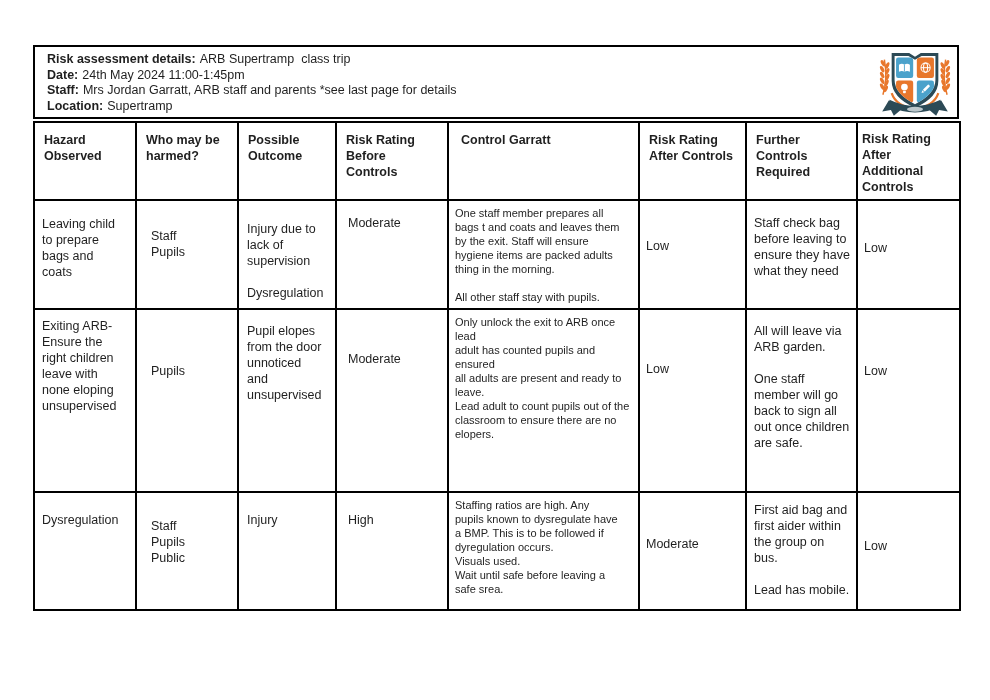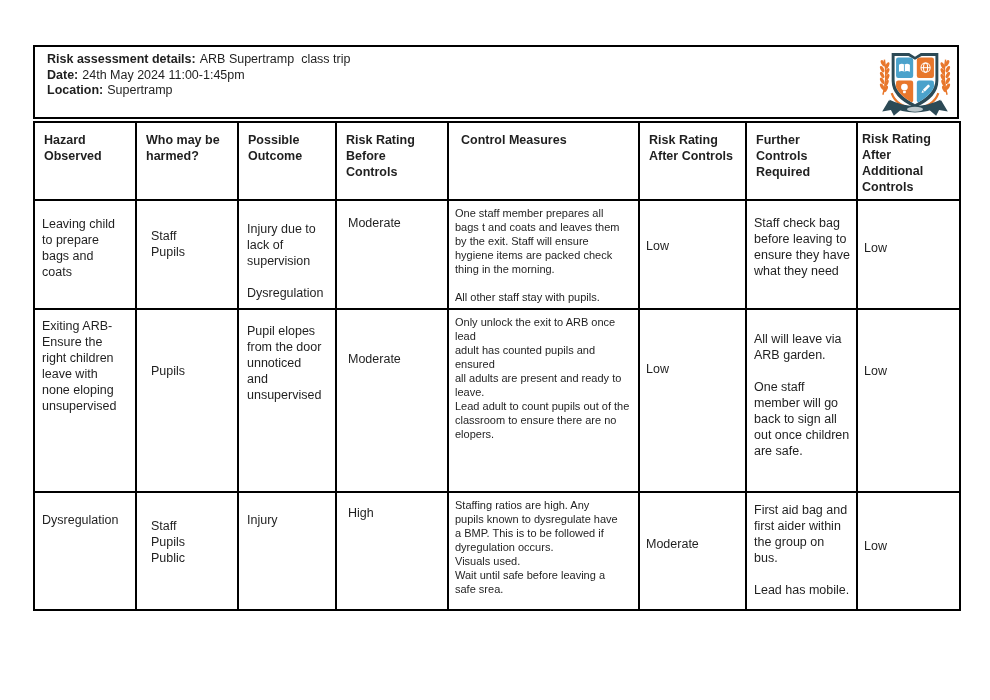--- a/index.html
+++ b/index.html
@@ -36,32 +36,33 @@
   td.c3{padding-left:11px;}
   td.c4{font-size:11px;line-height:14px;padding:5px 4px 4px 6px;}
   td.c5,td.c7{text-align:left;}
   td.c6{padding-left:7px;}
   tr.row-0{height:107px;}
   tr.row-1{height:183px;}
   tr.row-2{height:118px;}
   .row-0 .c0{padding-top:15px}.row-0 .c1{padding-top:27px}.row-0 .c2{padding-top:20px}
   .row-0 .c3{padding-top:14px}.row-0 .c5{padding-top:37px}.row-0 .c6{padding-top:14px}.row-0 .c7{padding-top:39px}
   .row-1 .c0{padding-top:8px}.row-1 .c1{padding-top:53px}.row-1 .c2{padding-top:13px}
-  .row-1 .c3{padding-top:41px}.row-1 .c5{padding-top:51px}.row-1 .c6{padding-top:21px}.row-1 .c7{padding-top:53px}
+  .row-1 .c3{padding-top:41px}.row-1 .c5{padding-top:51px}.row-1 .c6{padding-top:13px}.row-1 .c7{padding-top:53px}
   .row-2 .c0{padding-top:19px}.row-2 .c1{padding-top:25px}.row-2 .c2{padding-top:19px}
-  .row-2 .c3{padding-top:12px}.row-2 .c5{padding-top:43px}.row-2 .c6{padding-top:9px}.row-2 .c7{padding-top:45px}
+  .row-2 .c3{padding-top:19px}.row-2 .c5{padding-top:43px}.row-2 .c6{padding-top:9px}.row-2 .c7{padding-top:45px}
 </style>
 </head>
 <body>
 
 <div class="page">
 
   <div class="header-box">
     <div class="hline"><span class="lbl">Risk assessment details:</span><span class="val">ARB Supertramp  class trip</span></div>
     <div class="hline"><span class="lbl">Date:</span><span class="val">24th May 2024 11:00-1:45pm</span></div>
+    <div class="hline"><span class="lbl">Staff:</span><span class="val">Mrs Jordan Garratt, ARB staff and parents *see last page for details</span></div>
     <div class="hline"><span class="lbl">Location:</span><span class="val">Supertramp</span></div>
 
     <div class="logo">
       <svg viewBox="0 0 100 96" xmlns="http://www.w3.org/2000/svg">
         <defs>
           <clipPath id="shieldClip">
             <path d="M50 16 L59 11 L78 11 L78 44 Q78 63 50 77 Q22 63 22 44 L22 11 L41 11 Z"></path>
           </clipPath>
           <g id="wheat">
             <path d="M4 0 C7 16 7 32 2 48" fill="none" stroke="var(--accent-orange,#E8772C)" stroke-width="2"></path>
@@ -146,21 +147,21 @@
       <tr>
         <th class="c0">Hazard
 Observed</th>
         <th class="c1">Who may be
 harmed?</th>
         <th class="c2">Possible
 Outcome</th>
         <th class="c3">Risk Rating
 Before
 Controls</th>
-        <th class="c4">Control Measures</th>
+        <th class="c4">Control Garratt</th>
         <th class="c5">Risk Rating
 After Controls</th>
         <th class="c6">Further Controls
 Required</th>
         <th class="c7">Risk Rating
 After Additional
 Controls</th>
       </tr>
     </thead>
     <tbody>
@@ -173,21 +174,21 @@
 Pupils</td>
         <td class="c2">Injury due to
 lack of
 supervision
 
 Dysregulation</td>
         <td class="c3">Moderate</td>
         <td class="c4">One staff member prepares all
 bags t and coats and leaves them
 by the exit. Staff will ensure
-hygiene items are packed check
+hygiene items are packed adults
 thing in the morning.
 
 All other staff stay with pupils.</td>
         <td class="c5">Low</td>
         <td class="c6">Staff check bag
 before leaving to
 ensure they have
 what they need</td>
         <td class="c7">Low</td>
       </tr>

